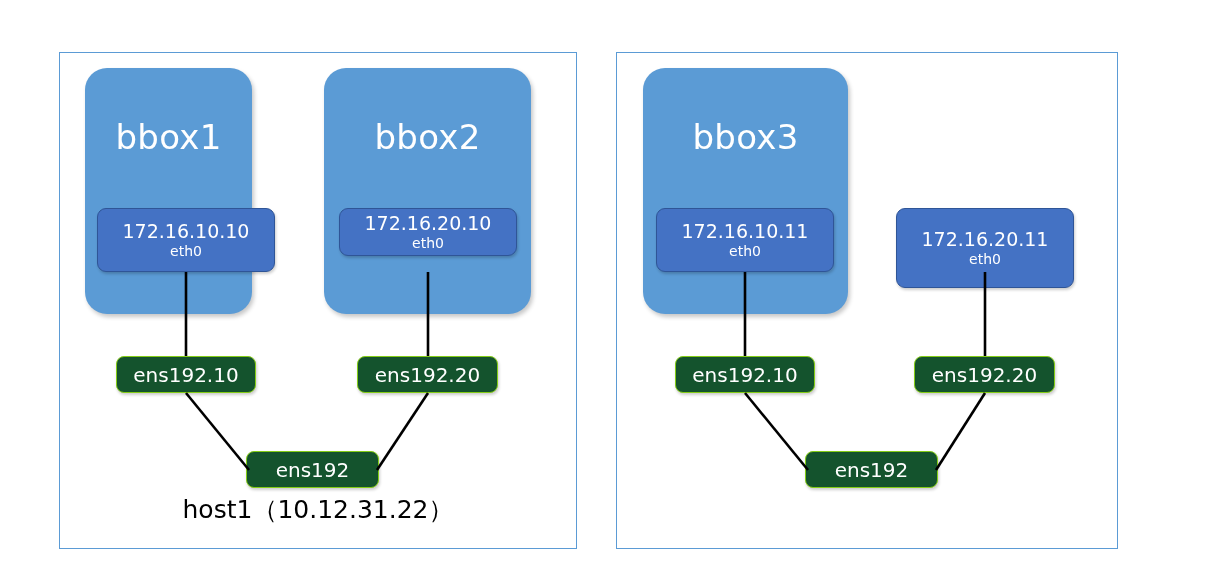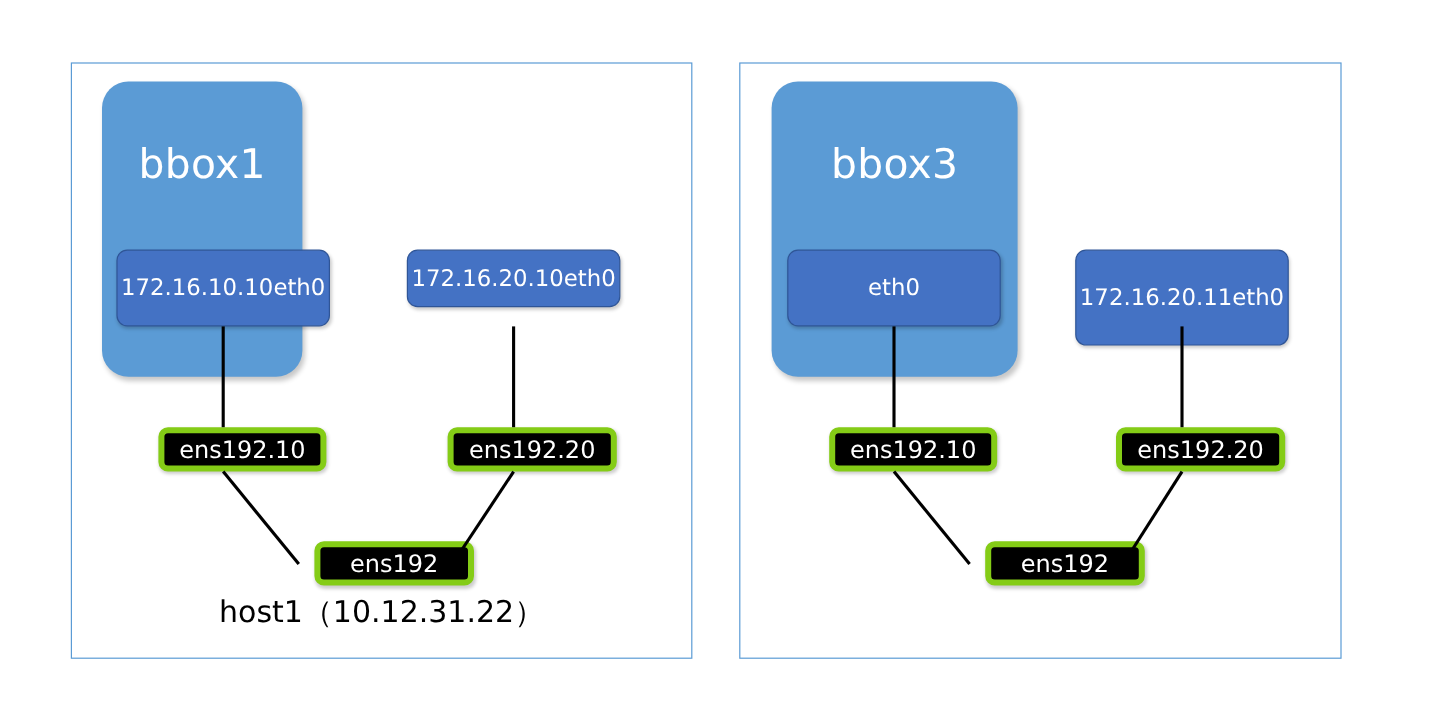--- a/index.html
+++ b/index.html
@@ -44,43 +44,42 @@
   
   .eth-chip{
     position:absolute;
     background:#4472C4;
     border:1px solid #2F5597;
     border-radius:9px;
     box-sizing:border-box;
     color:#ffffff;
     text-align:center;
     display:flex;
-    flex-direction:row;
+    flex-direction:column;
     align-items:center;
     justify-content:center;
     box-shadow:1px 2px 3px rgba(0,0,0,0.20);
   }
   .eth-chip .ip{font-size:19px;line-height:1.28;white-space:nowrap;}
-  .eth-chip .ifname{font-size:19px;line-height:1.28;white-space:nowrap;}
+  .eth-chip .ifname{font-size:14px;line-height:1.28;white-space:nowrap;}
 
   
   .nic-chip{
     position:absolute;
-    background:#000000;
-    border:5px solid #84cc16;
+    background:#14532d;
+    border:1px solid #84cc16;
     border-radius:8px;
     box-sizing:border-box;
     color:#ffffff;
     font-size:20px;
     display:flex;
     align-items:center;
     justify-content:center;
     white-space:nowrap;
     box-shadow:1px 2px 3px rgba(0,0,0,0.20);
-    margin-left:16px;
   }
 
   
   .host-caption{
     position:absolute;
     text-align:center;
     color:#000000;
     font-size:25px;
     white-space:nowrap;
     line-height:1;
@@ -97,38 +96,42 @@
   <div class="host-panel" style="left:59px;top:52px;width:518px;height:497px;"></div>
 
   <div class="bbox" style="left:85px;top:68px;width:167px;height:246px;">
     <div class="bbox-title">bbox1</div>
   </div>
   <div class="eth-chip" style="left:97px;top:208px;width:178px;height:64px;">
     <span class="ip">172.16.10.10</span>
     <span class="ifname">eth0</span>
   </div>
 
+  <div class="bbox" style="left:324px;top:68px;width:207px;height:246px;">
+    <div class="bbox-title">bbox2</div>
+  </div>
   <div class="eth-chip" style="left:339px;top:208px;width:178px;height:48px;text-align:center;">
     <span class="ip">172.16.20.10</span>
     <span class="ifname">eth0</span>
   </div>
 
   <div class="nic-chip" style="left:116px;top:356px;width:140px;height:37px;">ens192.10</div>
   <div class="nic-chip" style="left:357px;top:356px;width:141px;height:37px;">ens192.20</div>
 
   <div class="nic-chip" style="left:246px;top:451px;width:133px;height:37px;">ens192</div>
 
   <div class="host-caption" style="left:59px;top:497px;width:518px;">host1（10.12.31.22）</div>
 
   <div class="host-panel" style="left:616px;top:52px;width:502px;height:497px;"></div>
 
   <div class="bbox" style="left:643px;top:68px;width:205px;height:246px;">
     <div class="bbox-title">bbox3</div>
   </div>
   <div class="eth-chip" style="left:656px;top:208px;width:178px;height:64px;">
+    <span class="ip">172.16.10.11</span>
     <span class="ifname">eth0</span>
   </div>
 
   <div class="eth-chip" style="left:896px;top:208px;width:178px;height:80px;">
     <span class="ip">172.16.20.11</span>
     <span class="ifname">eth0</span>
   </div>
 
   <div class="nic-chip" style="left:675px;top:356px;width:140px;height:37px;">ens192.10</div>
   <div class="nic-chip" style="left:914px;top:356px;width:141px;height:37px;">ens192.20</div>

